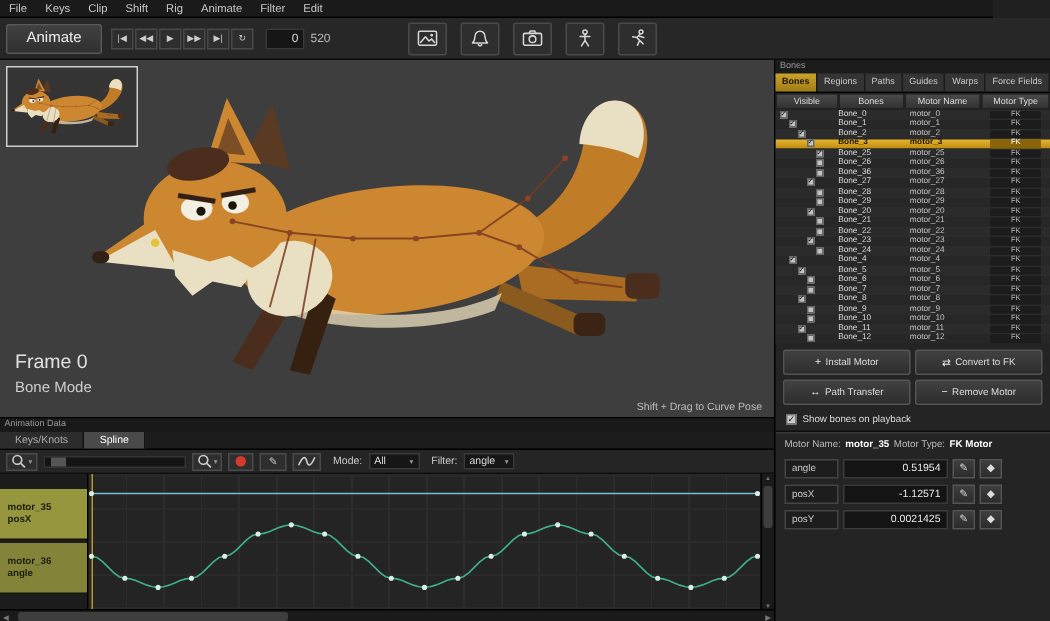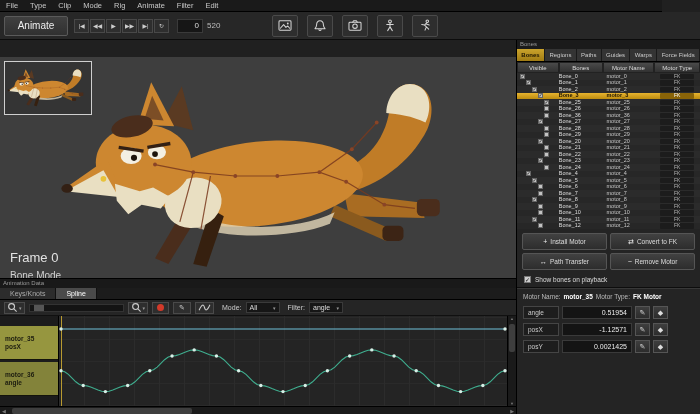--- a/index.html
+++ b/index.html
@@ -18,21 +18,21 @@
   .frame-box{margin-left:8px;width:26px;height:14px;background:#161616;border:1px solid #3a3a3a;color:#ddd;font-size:8px;display:flex;align-items:center;justify-content:flex-end;padding-right:3px}
   .frame-total{margin-left:4px;font-size:8px;color:#bbb}
   .clip-group{margin-left:16px;display:flex;flex-direction:column;gap:1px}
   .clip-label{font-size:8px;color:#e5e5e5;font-weight:bold}
   .clip-select{width:88px;height:12px;background:#161616;border:1px solid #3a3a3a;display:flex;align-items:center;gap:3px;font-size:7.5px;color:#ddd;padding:0 3px}
   .clip-check{width:6px;height:6px;background:#8a8a8a;border:1px solid #b5b5b5;flex:none}
   .icon-btns{display:flex;gap:9px;margin-left:52px}
   .icon-btn{width:26px;height:22px;background:#2e2e2e;border:1px solid #4a4a4a;border-radius:2px;display:flex;align-items:center;justify-content:center;padding:0}
 
   
-  .viewport{position:absolute;left:0;top:57px;width:516px;height:238px;background:#3e3e3e;overflow:hidden}
+  .viewport{position:absolute;left:0;top:40px;width:516px;height:238px;background:#3e3e3e;overflow:hidden}
   .thumb{position:absolute;left:4px;top:4px;width:88px;height:54px;background:#343434;border:1px solid #cfcfcf}
   .fox-main{position:absolute;left:48px;top:12px;width:430px;height:214px}
   .frame-label{position:absolute;left:10px;bottom:30px;font-size:13px;color:#e2e2e2}
   .mode-label{position:absolute;left:10px;bottom:14px;font-size:10px;color:#cfcfcf}
   .hint{position:absolute;right:8px;bottom:3px;font-size:7px;color:#bdbdbd}
 
   
   .right-panel{position:absolute;left:516px;top:40px;width:184px;height:374px;background:#242424;border-left:1px solid #000}
   .panel-title{height:9px;background:#1b1b1b;color:#999;font-size:6px;padding-left:3px;line-height:9px}
   .panel-tabs{display:flex;height:13px;background:#1f1f1f;border-bottom:1px solid #000}
@@ -147,23 +147,23 @@
         <circle cx="344" cy="54" r="2"></circle>
         <circle cx="352" cy="140" r="2"></circle>
     </g>
   </symbol>
 </svg>
 
 <div class="app">
 
   <div class="menubar">
       <div class="menu-item">File</div>
-      <div class="menu-item">Type</div>
+      <div class="menu-item">Keys</div>
       <div class="menu-item">Clip</div>
-      <div class="menu-item">Mode</div>
+      <div class="menu-item">Shift</div>
       <div class="menu-item">Rig</div>
       <div class="menu-item">Animate</div>
       <div class="menu-item">Filter</div>
       <div class="menu-item">Edit</div>
     </div>
 
   <div class="toolbar">
     <button class="animate-btn">Animate</button>
     <div class="transport">
         <button class="tbtn">|◀</button>

